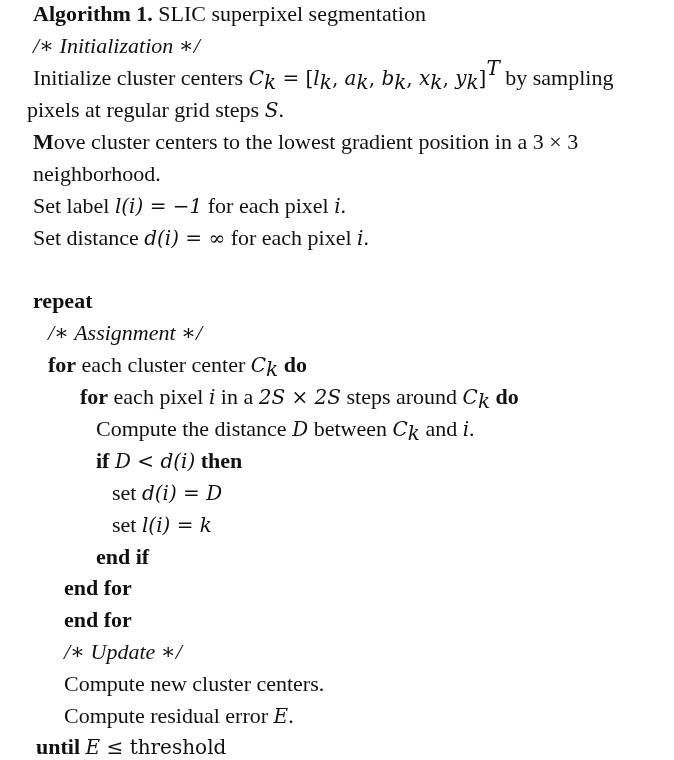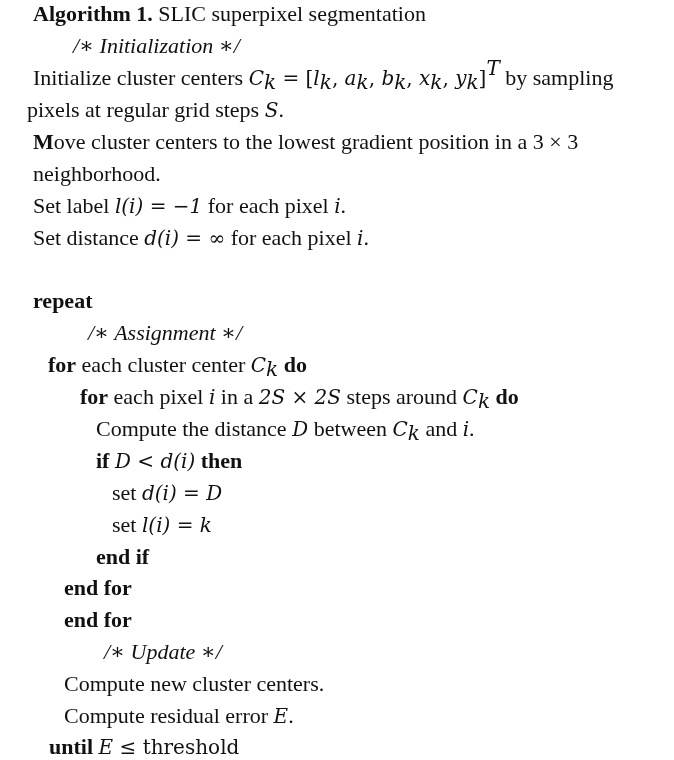--- a/index.html
+++ b/index.html
@@ -6,21 +6,21 @@
     body {
       width: 674px; height: 760px; overflow: hidden; position: relative;
       font-family: "Liberation Serif", "DejaVu Serif", serif;
       color: #111111;
       font-size: 22px;
     }
     .line {
       position: absolute; left: 0; white-space: nowrap; line-height: 28px; height: 28px;
     }
     .b { font-weight: bold; }
-    .i { font-style: italic; margin-left: 40px; }
+    .i { font-style: italic; }
     .m { font-style: italic; font-family: "DejaVu Serif", "Liberation Serif", serif; font-size: 20px; }
     .mu { font-style: normal; font-family: "DejaVu Serif", "Liberation Serif", serif; font-size: 20px; }
     sub { font-size: 13px; vertical-align: -4px; line-height: 0; }
     sup { font-size: 13px; vertical-align: 10px; line-height: 0; }
   </style>
 </head>
 <body>
 
 <div>
 
@@ -86,17 +86,17 @@
   <div class="line b" style="top:606px; left:64px;">end for</div>
 
   <div class="line i" style="top:638px; left:64px;">/∗ Update ∗/</div>
 
   <div class="line" style="top:670px; left:64px;">Compute new cluster centers.</div>
 
   <div class="line" style="top:702px; left:64px;">
     <span>Compute residual error </span><span class="m">E</span><span>.</span>
   </div>
 
-  <div class="line" style="top:733px; left:49px;text-align:center;">
+  <div class="line" style="top:733px; left:36px;text-align:center;">
     <span class="b">until</span> <span class="m">E</span><span class="mu"> ≤ </span><span class="mu">threshold</span>
   </div>
 
 </div>
 
 </body></html>

